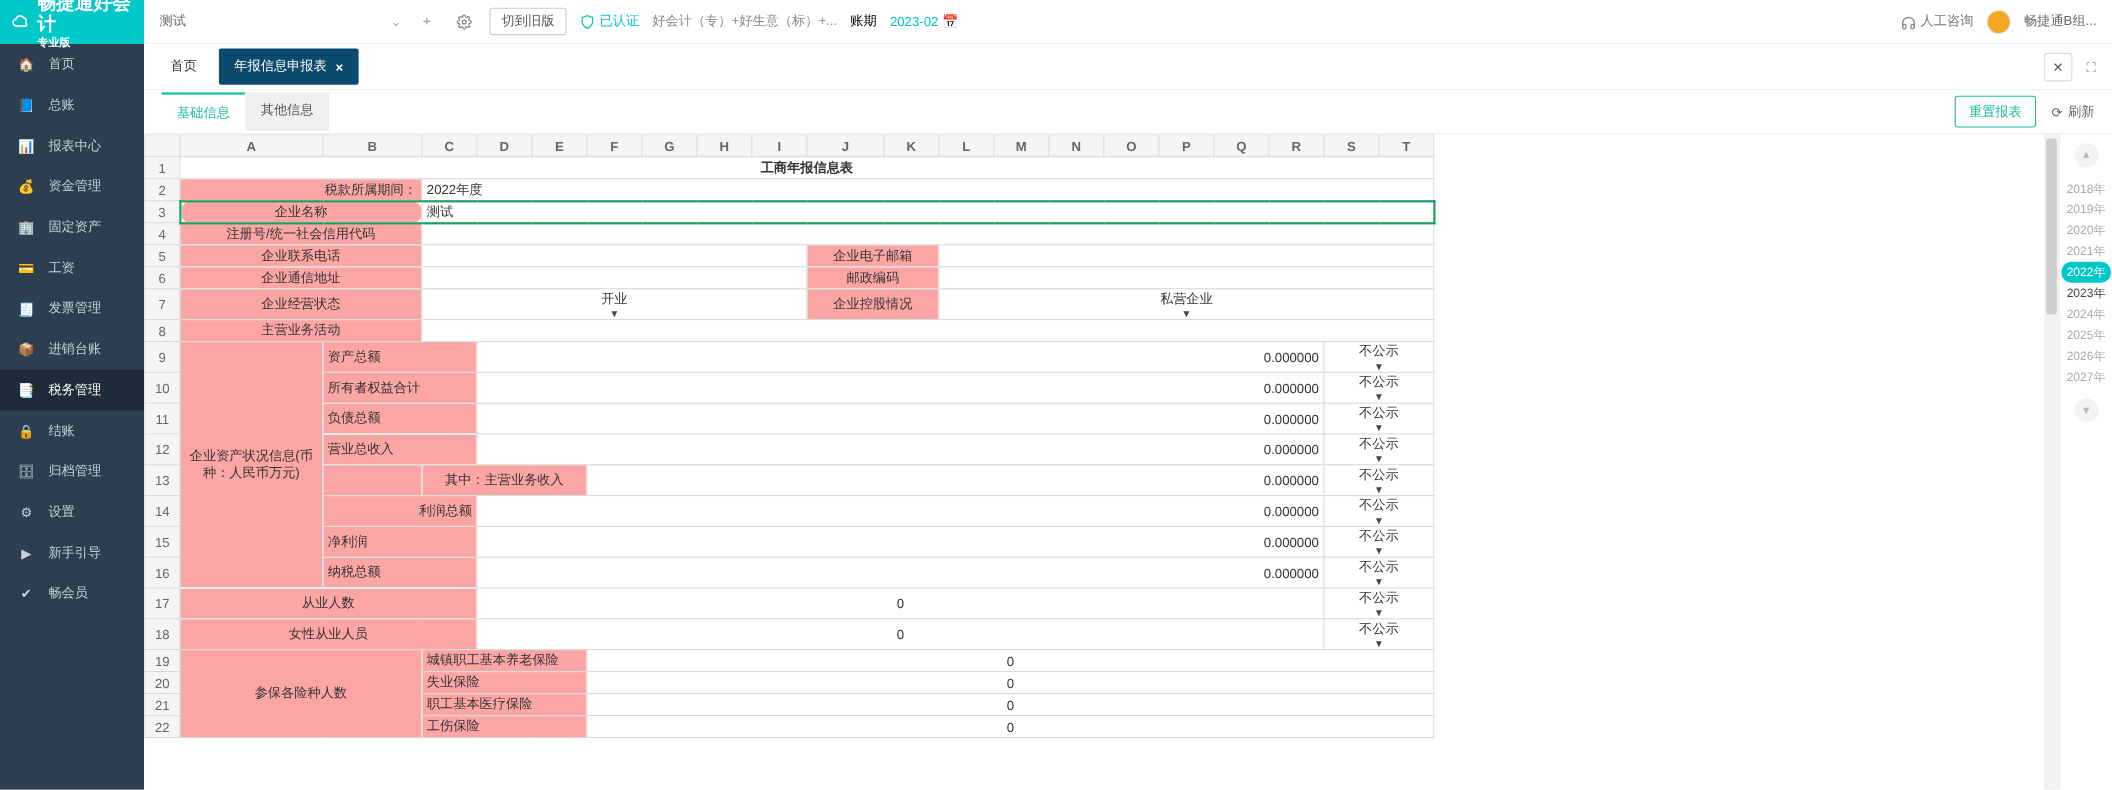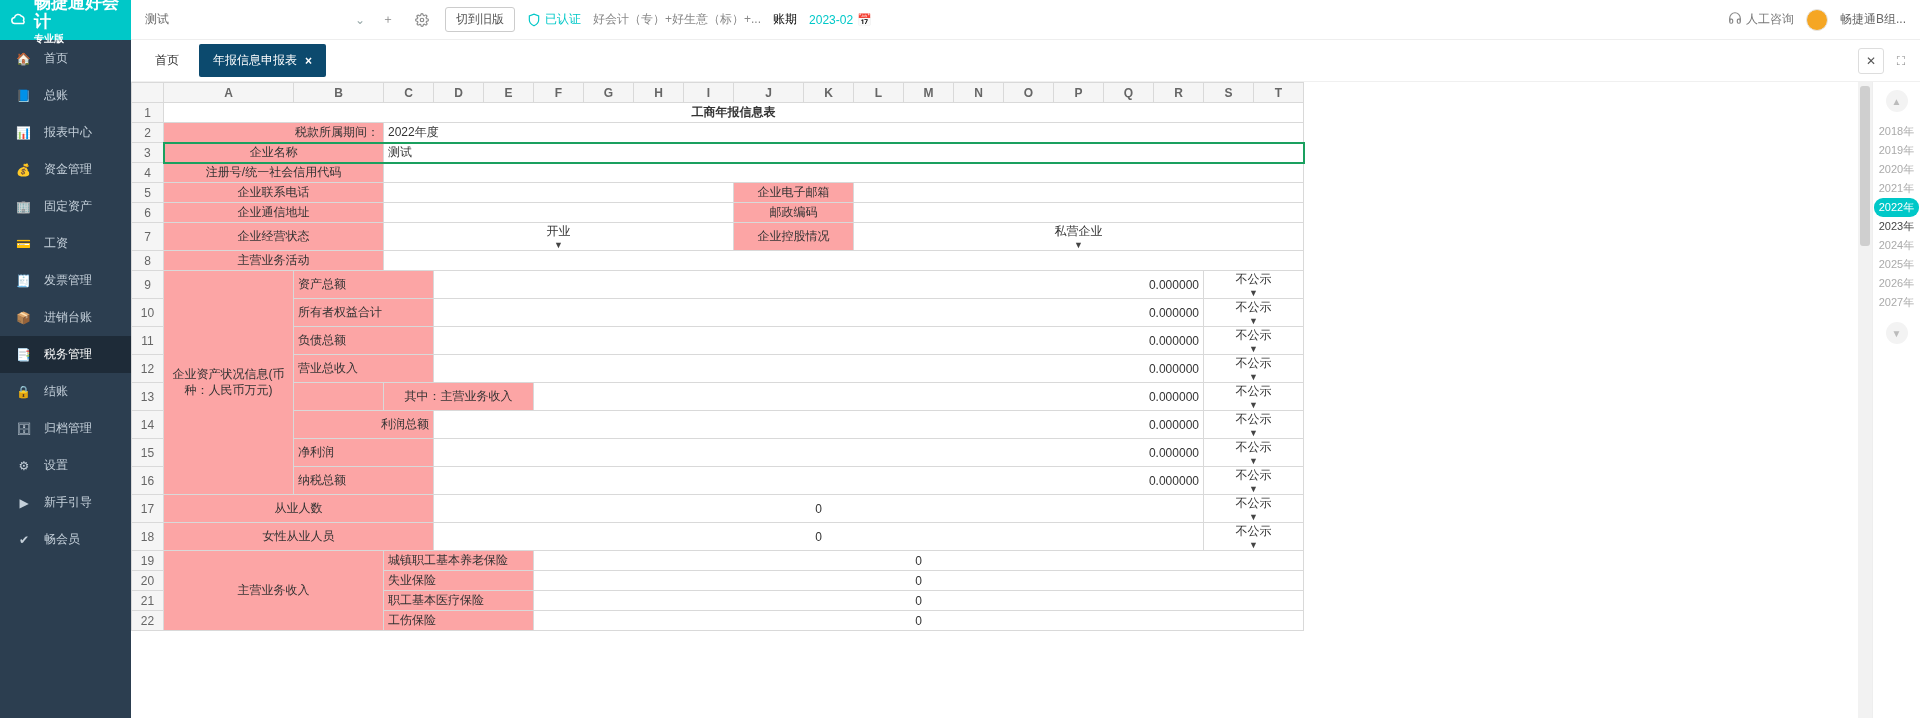--- a/index.html
+++ b/index.html
@@ -24,21 +24,21 @@
 .topbar { height: 40px; border-bottom: 1px solid #eee; display: flex; align-items: center; padding: 0 14px; gap: 12px; }
 .company-select { flex: 0 0 220px; display: flex; align-items: center; color: #666; }
 .company-select .chev { margin-left: auto; color: #9aa; }
 .top-icon-btn { width: 22px; height: 22px; display: inline-flex; align-items: center; justify-content: center; color: #888; cursor: pointer; }
 .switch-old { border: 1px solid #ccc; padding: 3px 10px; border-radius: 3px; color: #555; cursor: pointer; }
 .verified { color: #00c8c8; display: flex; align-items: center; gap: 4px; }
 .prod-text { color: #888; }
 .period-label { color: #000000; }
 .period-val { color: #00c8c8; display: flex; align-items: center; cursor: pointer; }
 .spacer { flex: 1; }
-.help-link { color: #777; display: flex; align-items: flex-start; gap: 4px; cursor: pointer; }
+.help-link { color: #777; display: flex; align-items: flex-end; gap: 4px; cursor: pointer; }
 .avatar { width: 22px; height: 22px; border-radius: 50%; background: #f5a623; display: inline-block; border: 1px solid #e6e6e6; }
 .user-name { color: #666; }
 
 
 .tabrow { height: 42px; display: flex; align-items: center; padding: 0 10px; border-bottom: 1px solid #f0f0f0; gap: 6px; }
 .tab-home { padding: 8px 14px; color: #333; cursor: pointer; }
 .tab-active { background: #0c4a6e; color: #fff; padding: 8px 14px; border-radius: 2px; display: flex; align-items: center; gap: 8px; cursor: pointer; }
 .tab-close { font-weight: bold; cursor: pointer; }
 .tabs-right { margin-left: auto; display: flex; align-items: center; gap: 8px; }
 .close-x { width: 26px; height: 26px; border: 1px solid #ddd; border-radius: 3px; display: flex; align-items: center; justify-content: center; color: #555; cursor: pointer; }
@@ -67,21 +67,21 @@
 
 table.sheet { border-collapse: collapse; table-layout: fixed; }
 .sheet td, .sheet th { border: 1px solid #d9d9d9; height: 20px; font-size: 12px; padding: 0 4px; white-space: nowrap; overflow: hidden; }
 .rownum { background: #f5f5f5; text-align: center; width: 32px; color: #666; }
 .colhead { background: #f5f5f5; text-align: center; color: #666; height: 18px; }
 .corner { background: #f5f5f5; width: 32px; }
 .title-cell { text-align: center; font-weight: bold; font-size: 14px; }
 .label-cell { text-align: center; background: #fca5a5; }
 .right { text-align: right; }
 .center { text-align: center; }
-.sel-row .label-left { border-top: 2px solid #1aa05f; border-bottom: 2px solid #1aa05f; border-left: 2px solid #1aa05f; }
+.sel-row .label-left { border-top: 2px solid #1aa05f; border-bottom: 2px solid #1aa05f; border-left: 2px solid #1aa05f; border-radius: 10px; }
 .sel-row .val-right { border-top: 2px solid #1aa05f; border-bottom: 2px solid #1aa05f; border-right: 2px solid #1aa05f; }
 .dd { display: flex; justify-content: space-between; align-items: center; flex-direction: column; }
 .dd .tri { color: #444; font-size: 9px; }
 .scrollbar-track { position: absolute; right: 0; top: 0; bottom: 0; width: 14px; background: #f2f2f2; }
 .scrollbar-thumb { position: absolute; top: 4px; height: 160px; left: 2px; right: 2px; background: #cfcfcf; border-radius: 3px; }
 </style>
 </head>
 <body>
 
 <div class="app">
@@ -202,20 +202,33 @@
       <div class="tab-active">
         <span>年报信息申报表</span>
         <span class="tab-close">×</span>
       </div>
       <div class="tabs-right">
         <div class="close-x">✕</div>
         <div class="expand-x">⛶</div>
       </div>
     </div>
 
+    <div class="subrow">
+      <div class="subtab-group">
+        <div class="subtab active">基础信息</div>
+        <div class="subtab">其他信息</div>
+      </div>
+      <div class="actions-right">
+        <div class="btn-reset">重置报表</div>
+        <div class="btn-refresh">
+          <span>⟳</span>
+          <span>刷新</span>
+        </div>
+      </div>
+    </div>
 
     <div class="content-row">
       <div class="sheet-wrap">
         <table class="sheet">
           <colgroup>
             <col style="width:32px">
               <col style="width:130px">
               <col style="width:90px">
             <col style="width:50px">
               <col style="width:50px">
@@ -434,21 +447,21 @@
             <td colspan="2">
                   <div class="dd">
                     <span>不公示</span>
                     <span class="tri">▼</span>
                   </div>
                 </td>
               </tr>
 
           <tr>
                 <td class="rownum">19</td>
-            <td rowspan="4" colspan="2" class="label-cell">主营业务收入</td>
+            <td rowspan="4" colspan="2" class="label-cell">参保各险种人数</td>
             <td colspan="3" class="label-cell" style="text-align:left">城镇职工基本养老保险</td>
             <td colspan="15" class="center">0</td>
               </tr>
           <tr>
                 <td class="rownum">20</td>
             <td colspan="3" class="label-cell" style="text-align:left">失业保险</td>
             <td colspan="15" class="center">0</td>
               </tr>
           <tr>
                 <td class="rownum">21</td>

